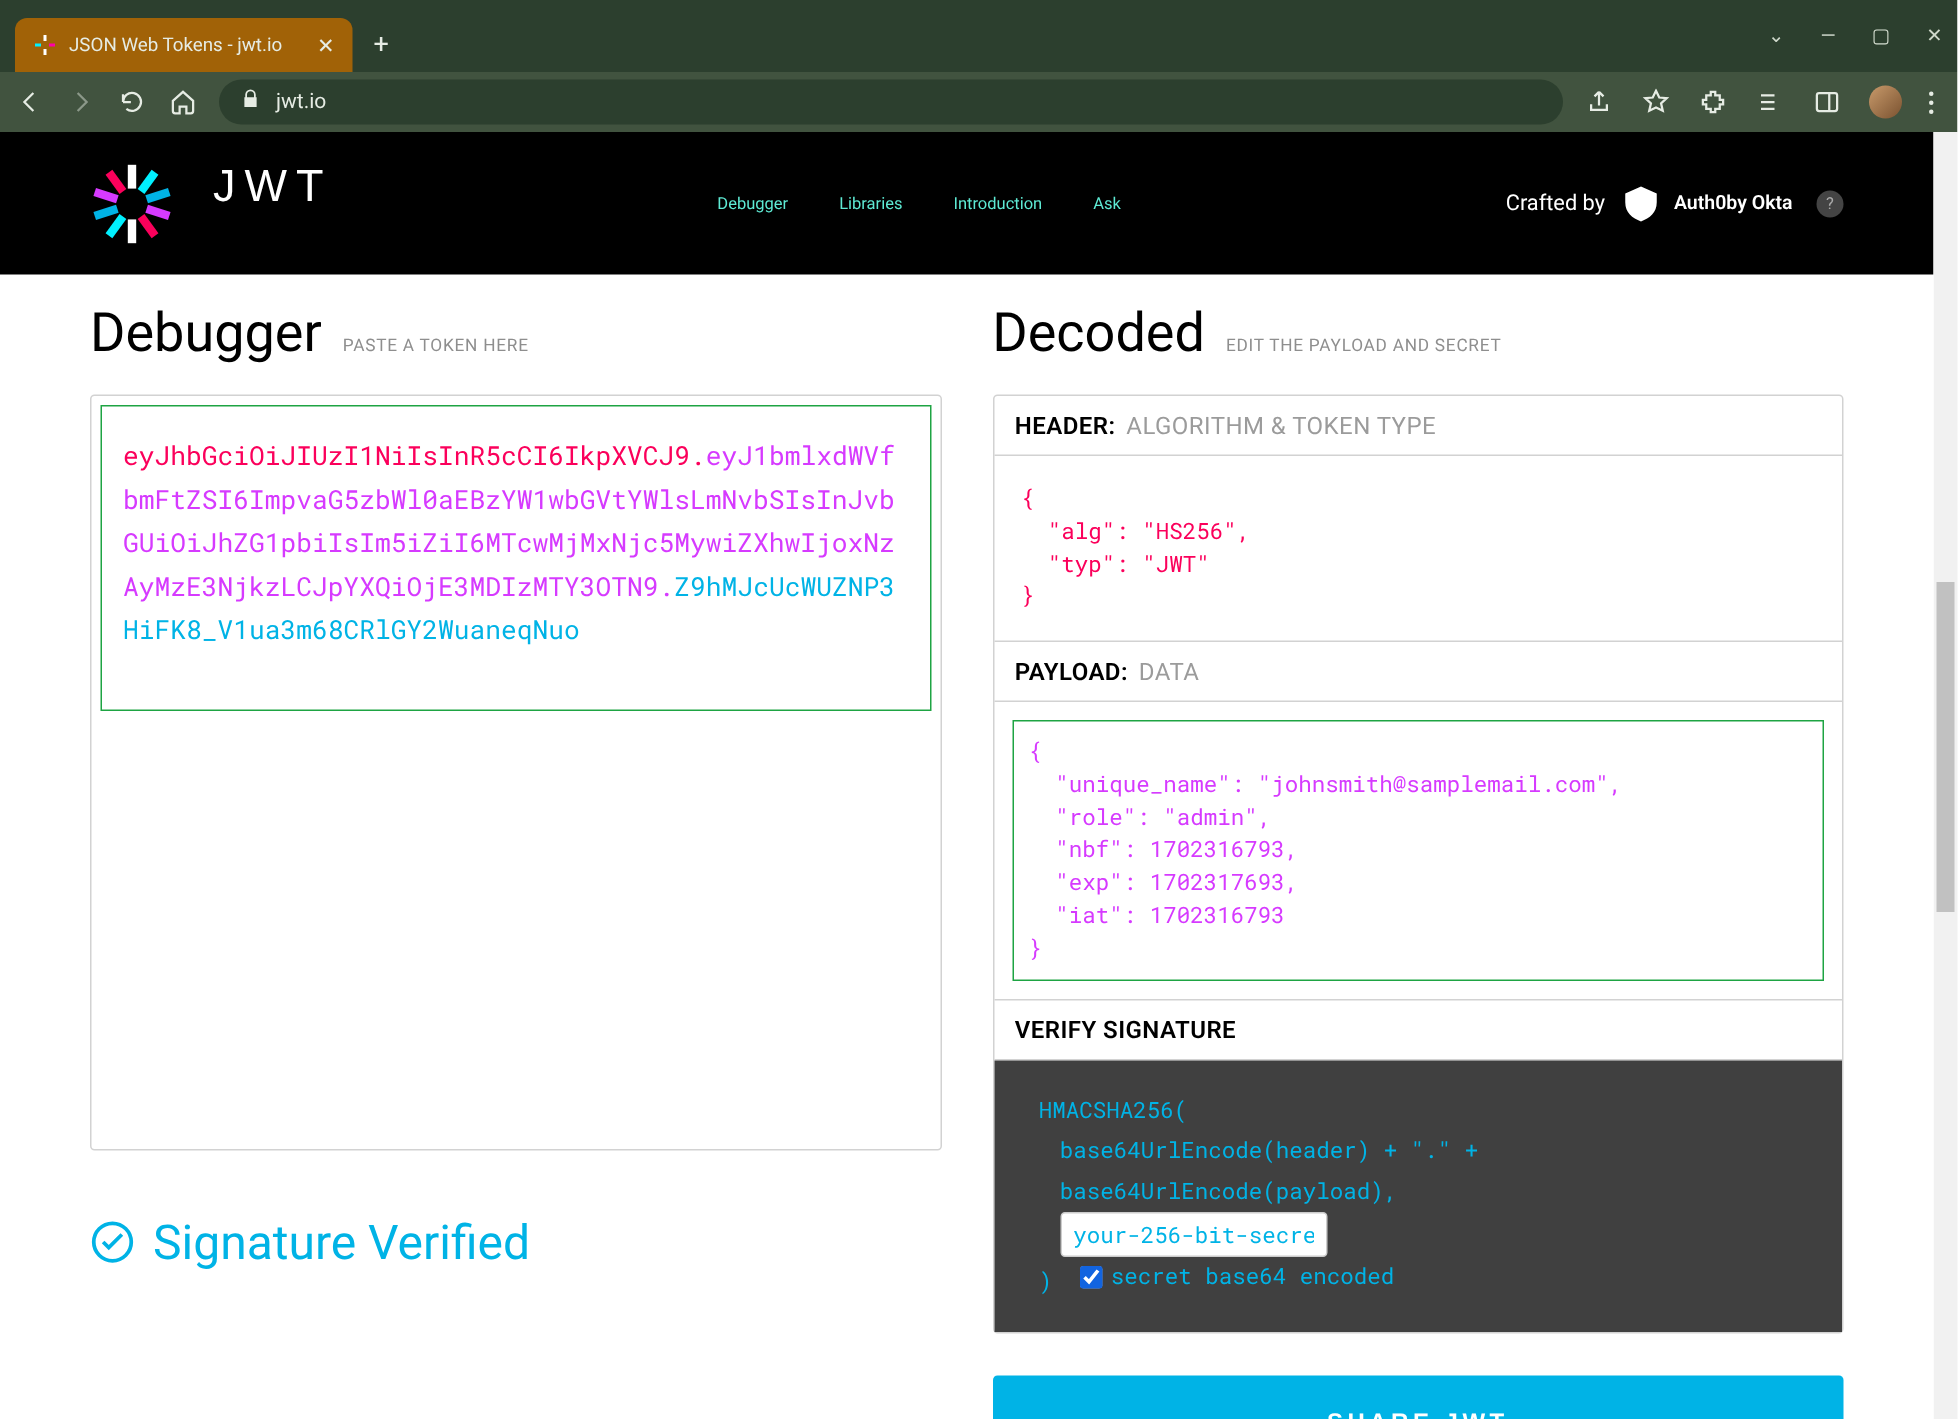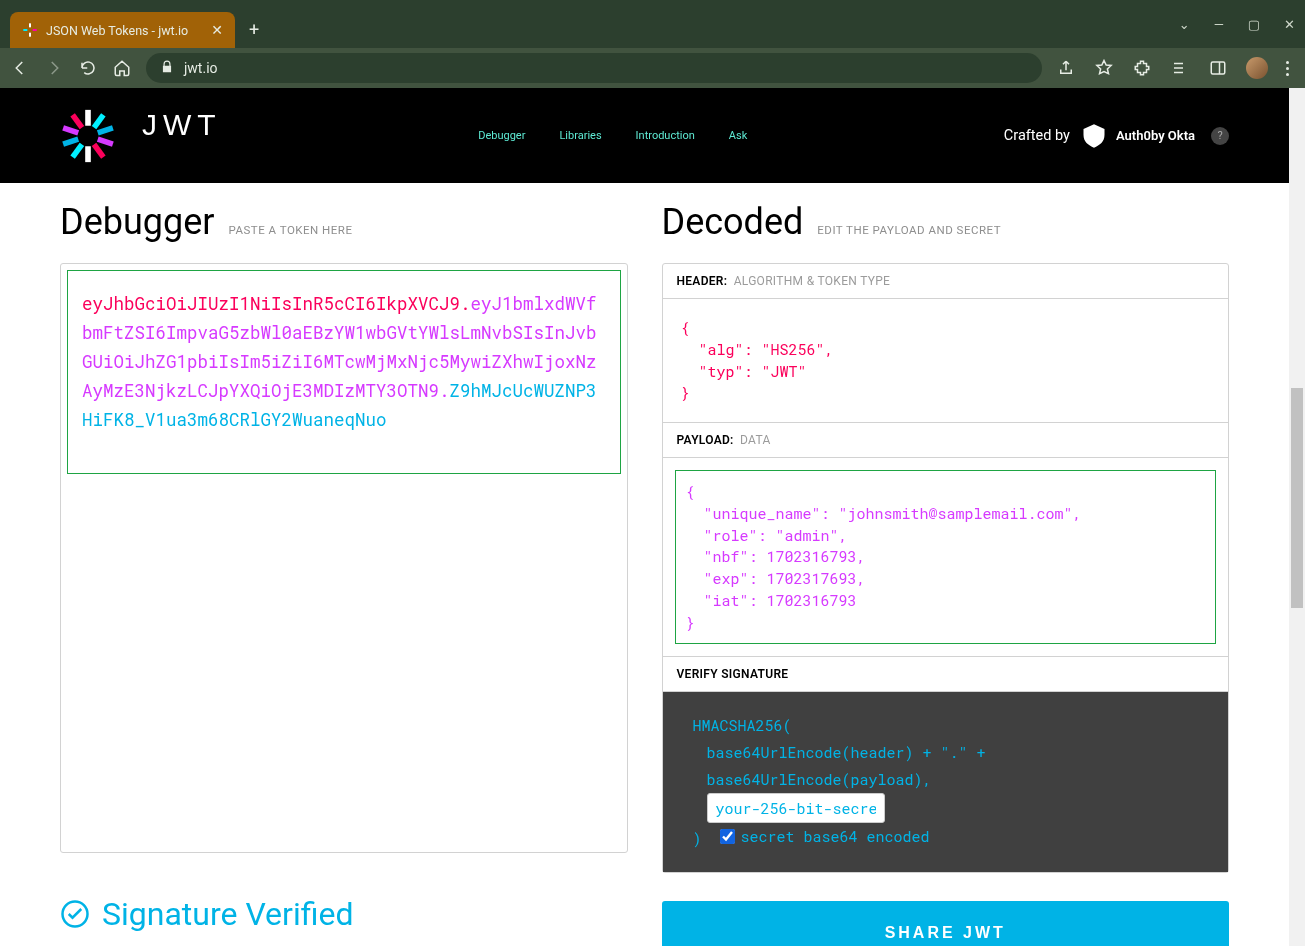--- a/index.html
+++ b/index.html
@@ -48,28 +48,28 @@
   
   
   .main { display:flex; padding:18px 60px 0 60px; gap:34px; }
   .col { flex:1; min-width:0; }
   .colhead { display:flex; align-items:baseline; gap:14px; margin-bottom:20px; }
   .colhead h2 { font-size:36px; font-weight:400; color:#000; }
   .colhead .sub { font-size:11.5px; color:#8e8e8e; letter-spacing:0.5px; }
   
   .boxouter{ border:1px solid #d2d2d2; border-radius:3px; }
   
-  .encbox { padding:6px; height:590px; }
+  .encbox { padding:6px; height:504px; }
   .encinner { border:1.5px solid #1ea443; height:204px; padding:18px 14px; font-family: "Consolas","Roboto Mono","Courier New",monospace; font-size:17.5px; line-height:1.66; word-break:break-all; }
   .tok-head { color:#fb005b; }
   .tok-pay  { color:#d63aff; }
   .tok-sig  { color:#00b3e6; }
   
   
-  .sechdr { padding:10px 14px; border-bottom:1px solid #d2d2d2; font-size:12px; letter-spacing:0.3px; color:#000;}
+  .sechdr { padding:10px 14px; border-bottom:1px solid #d2d2d2; font-size:16px; letter-spacing:0.3px; color:#000;}
   .sechdr .lab { font-weight:600; }
   .sechdr .desc { color:#9b9b9b; font-weight:400; margin-left:3px;}
   .topbd{border-top:1px solid #d2d2d2;}
   .secbody { padding:18px 18px; font-family:"Consolas","Roboto Mono","Courier New",monospace; font-size:15px; line-height:1.45; white-space:pre; color:#fb005b;}
   .secbody.payload { color:#d63aff; }
   .secbody.sig { color:#00b3e6; background:#404040; padding:20px 18px 20px 30px; white-space:normal; line-height:1.8;}
   .payload-hl{ border:1.5px solid #1ea443; margin:12px; padding:10px 10px;}
   .secretinput { font-family:inherit; font-size:15px; color:#00b3e6; border:1px solid #ccc; border-radius:3px; padding:4px 8px; width:178px; background:#fff; }
   .sig-line{padding-left:14px;}
   .chk{display:inline-flex;align-items:center;gap:6px;}

